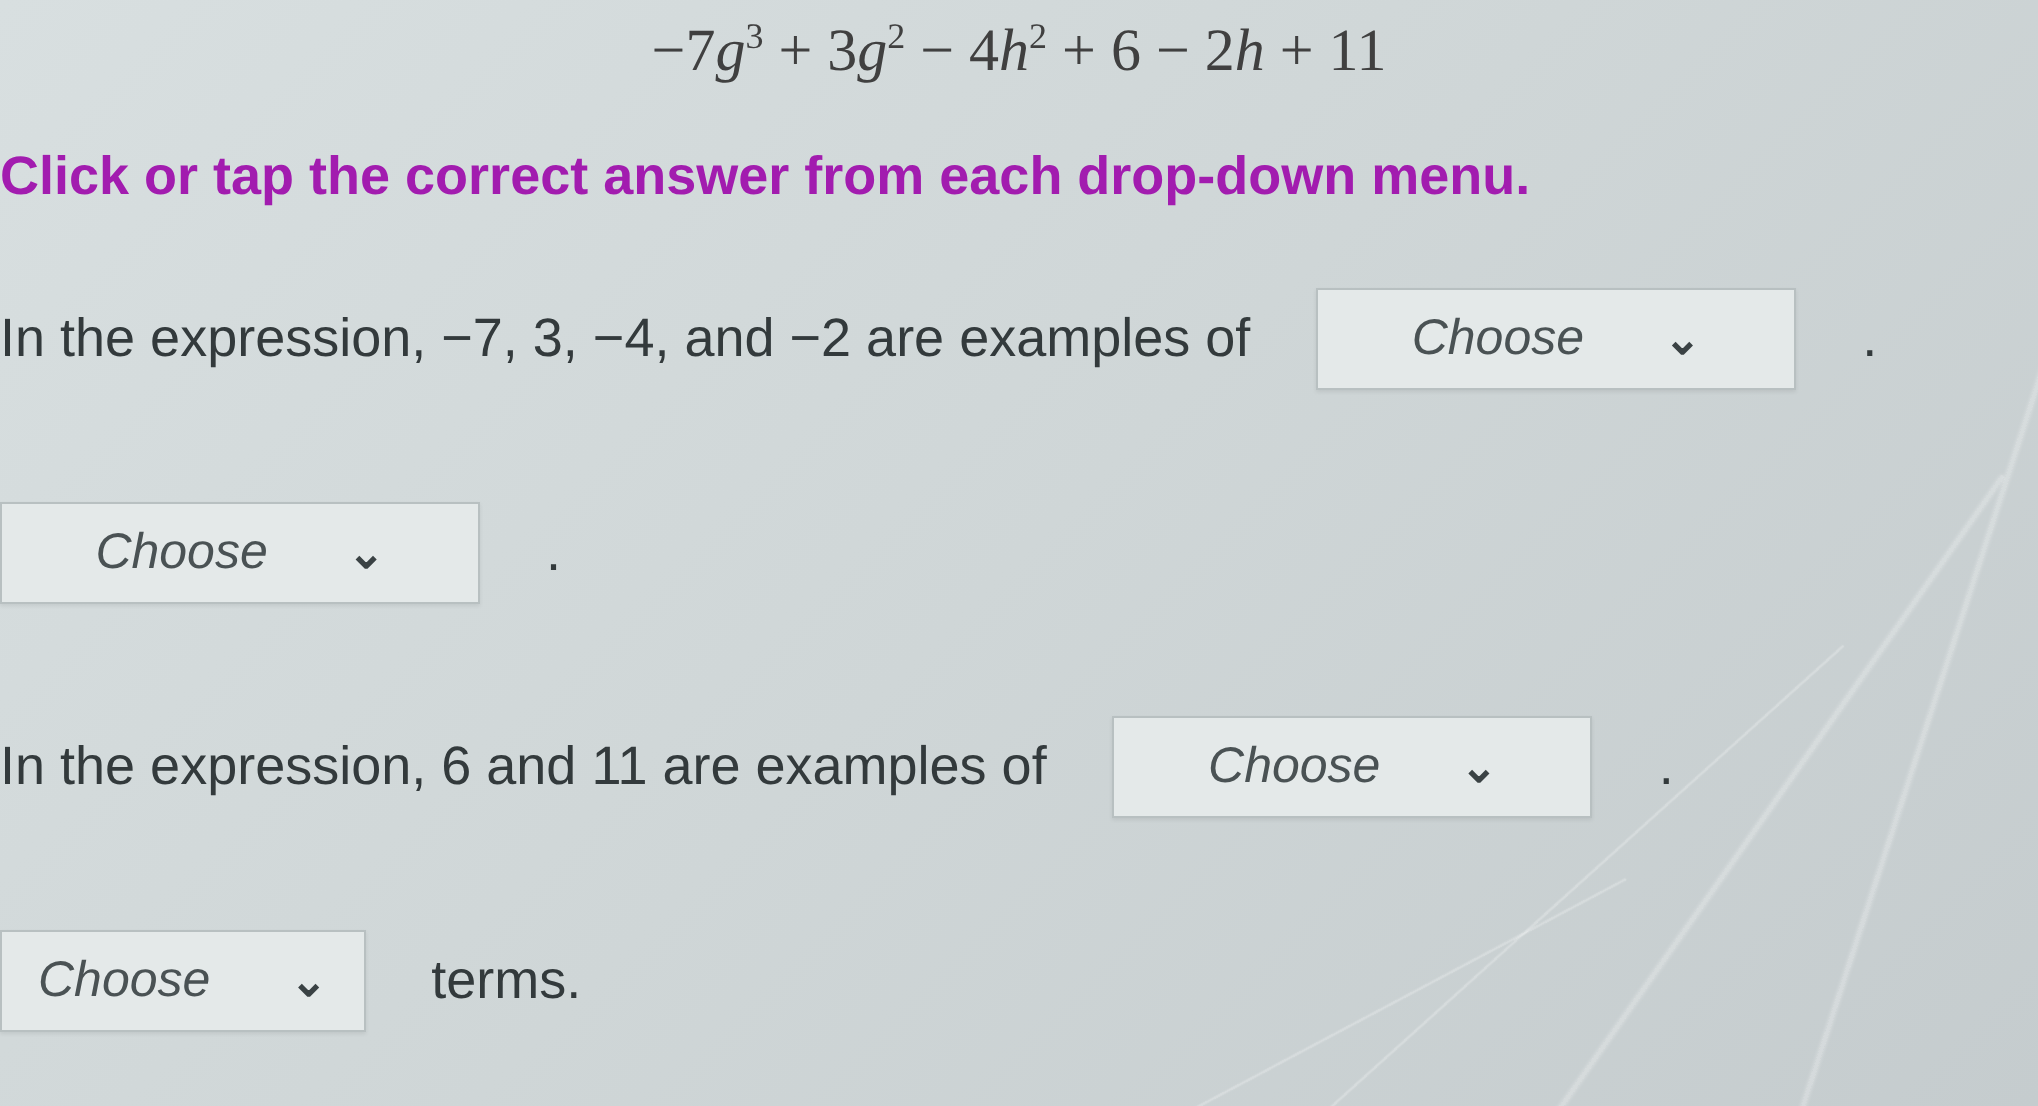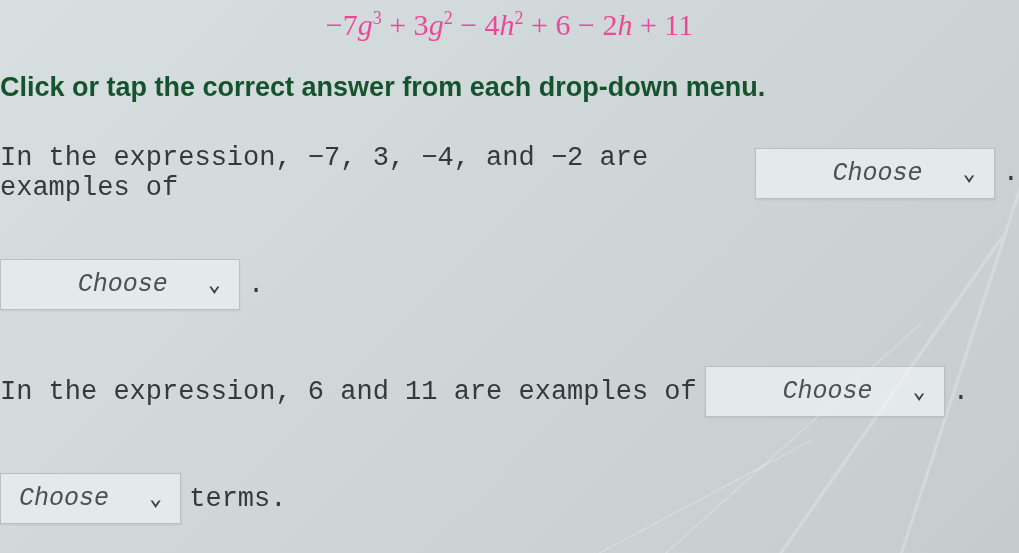--- a/index.html
+++ b/index.html
@@ -9,46 +9,45 @@
     background: linear-gradient(135deg, #d8dfe0 0%, #cfd6d7 50%, #c5ccce 100%);
     font-family: "Segoe UI", Arial, sans-serif;
     color: #3a4042;
     overflow: hidden;
     position: relative;
     padding: 0;
   }
   .equation {
     text-align: center;
     font-size: 30px;
-    color: #ec4899;
+    color: #404040;
     padding: 8px 0 24px 0;
     font-family: "Cambria Math", "Times New Roman", serif;
   }
   .equation sup { font-size: 0.6em; vertical-align: super; }
   .equation .ital { font-style: italic; }
   .instruction {
-    color: #14532d;
+    color: #a21caf;
     font-size: 27px;
     font-weight: 600;
     padding: 6px 0 28px 0;
   }
   .row {
     display: flex;
     align-items: center;
-    gap: 8px;
-    padding: 12px 0 44px 0;
+    gap: 33px;
+    padding: 12px 12px 44px 0;
     font-size: 27px;
     color: #333a3c;
-    font-family: Liberation Mono, monospace;
   }
   .row .ital { font-style: italic; }
   .dropdown {
     display: inline-flex;
     align-items: center;
-    justify-content: flex-end;
+    justify-content: center;
     border: 1px solid #b8c0c1;
     background: #e4e9e9;
     padding: 10px 18px;
     font-size: 25px;
     font-style: italic;
     color: #4a5254;
     min-width: 240px;
     box-shadow: 0 1px 2px rgba(0,0,0,0.08);
     cursor: pointer;
   }

